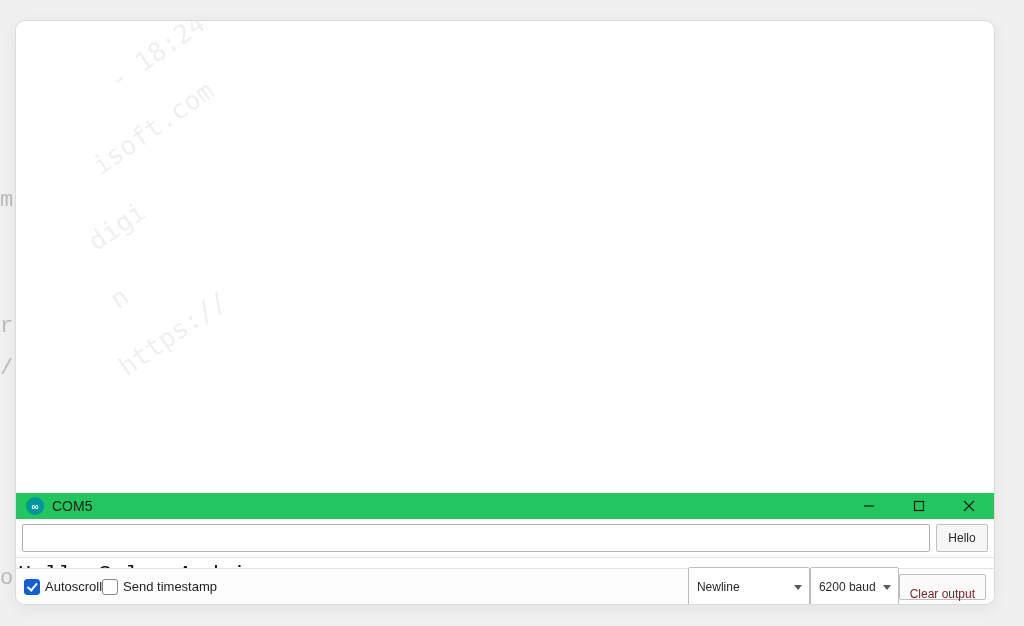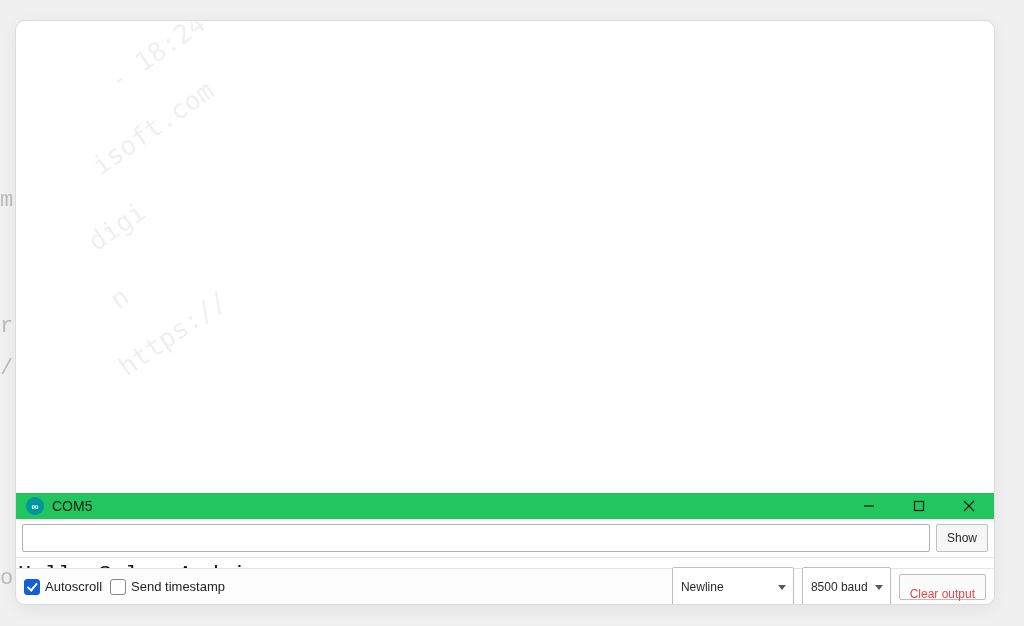--- a/index.html
+++ b/index.html
@@ -126,21 +126,20 @@
   border-radius: 7px;
   border: 3px solid #ffffff;
 }
 .bottom-bar {
   height: 36px;
   border-top: 1px solid #e4e4e4;
   background: #fdfdfd;
   display: flex;
   align-items: center;
   padding: 0 8px;
-  gap: 8px;
   font-size: 13px;
   color: #222;
 }
 .chk-wrap {
   display: flex;
   align-items: center;
   gap: 5px;
 }
 .chk {
   width: 16px;
@@ -190,21 +189,21 @@
   border-right: 4px solid transparent;
   border-top: 5px solid #5a5a5a;
 }
 .clear-btn {
   height: 24px;
   border: 1px solid #bdbdbd;
   border-radius: 2px;
   background: #fbfbfb;
   padding: 12px 10px;
   font-size: 12px;
-  color: #ef4444;
+  color: #7f1d1d;
   cursor: pointer;
 }
 
 .watermark {
   position: absolute;
   left: 50px;
   top: -30px;
   width: 400px;
   height: 700px;
   transform: rotate(-35deg);
@@ -275,35 +274,35 @@
       <div class="win-btn">
         <svg viewBox="0 0 12 12">
             <path d="M1 1 L11 11 M11 1 L1 11" stroke="#1a1a1a" stroke-width="1.2"></path>
           </svg>
       </div>
     </div>
   </div>
 
   <div class="input-row">
     <input class="serial-input" type="text" value="" style="">
-    <button class="send-btn">Show</button>
+    <button class="send-btn">Hello</button>
   </div>
 
   <div class="output-area" id="output-area">
       <div class="output-line">Hello Salve Arduino</div>
     </div>
 
   <div class="bottom-bar">
     <label class="chk-wrap">
       <span class="chk checked"></span>
       <span>Autoscroll</span>
     </label>
     <label class="chk-wrap">
       <span class="chk"></span>
       <span>Send timestamp</span>
     </label>
     <div class="spacer"></div>
     <div class="combo" style="min-width:122px">Newline</div>
-    <div class="combo" style="min-width:82px">8500 baud</div>
+    <div class="combo" style="min-width:82px">6200 baud</div>
     <button class="clear-btn">Clear output</button>
   </div>
 
 </div>
 
 </body></html>

